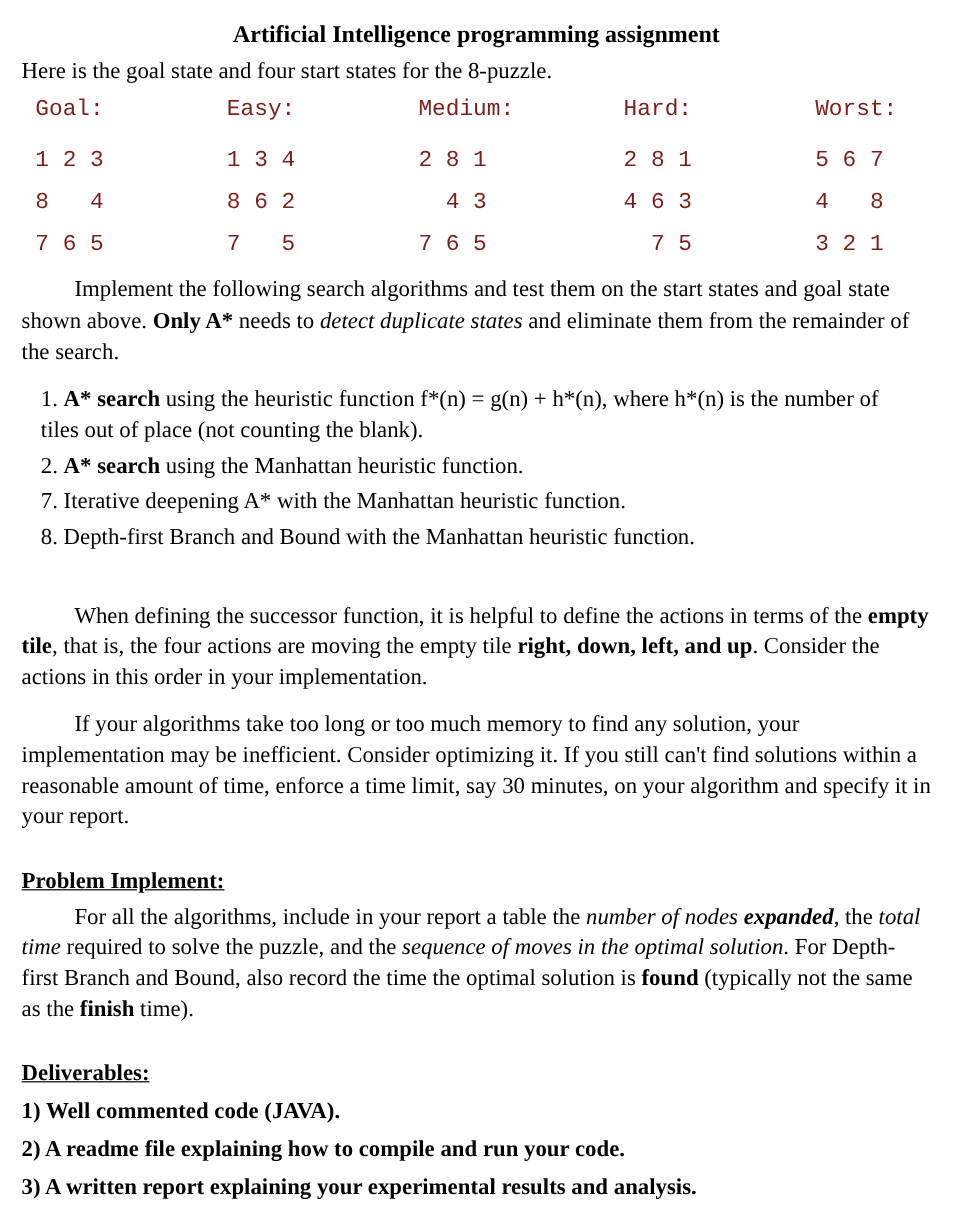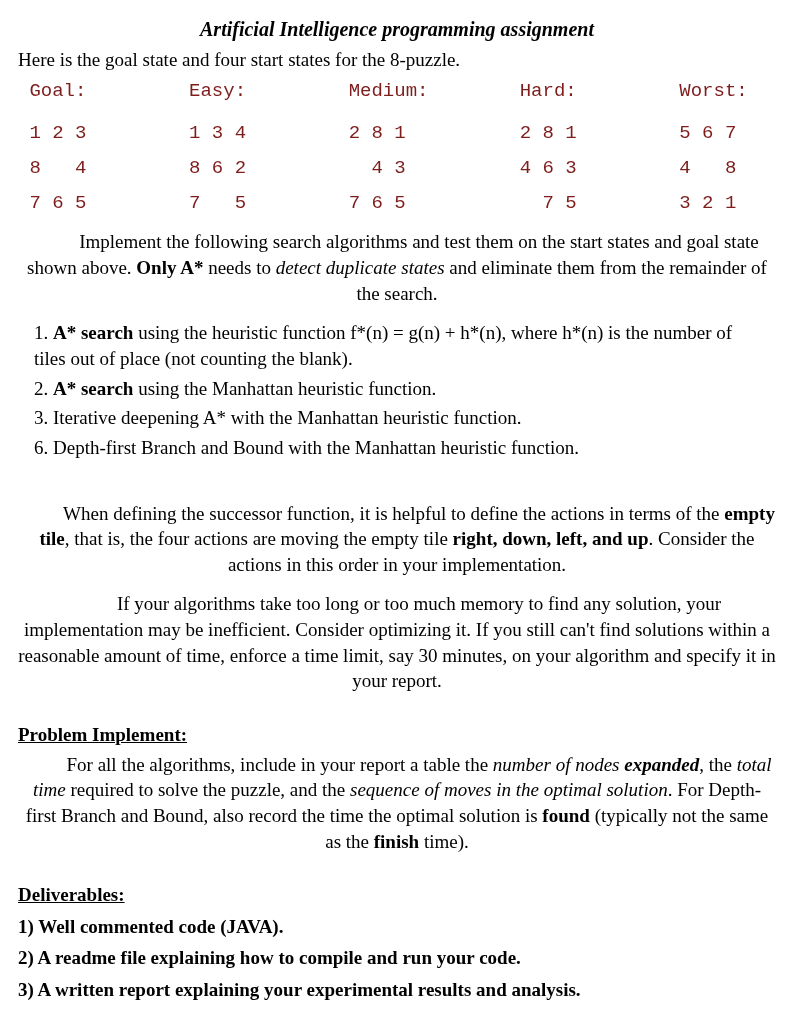--- a/index.html
+++ b/index.html
@@ -11,42 +11,40 @@
       margin: 0;
       padding: 14px 18px 30px 18px;
       width: 794px;
       box-sizing: border-box;
     }
     .title {
       text-align: center;
       font-weight: bold;
       font-size: 20px;
       margin: 2px 0 4px 0;
-      font-style: italic;
     }
     .intro {
       margin: 0 0 6px 0;
     }
     .puzzle-row {
       font-family: Liberation Mono, monospace;
       font-size: 19px;
       white-space: pre;
       line-height: 1.3;
       margin: 4px 0 10px 0;
       color: #7f1d1d;
     }
     .puzzle-labels {
       margin-bottom: 18px;
     }
     .para {
       margin: 14px 0;
     }
     .indent {
       text-indent: 44px;
-      text-align: center;
     }
     .tight {
       margin: 4px 0;
     }
     .numitem {
       margin: 4px 16px;
     }
     .section-head {
       font-weight: bold;
       text-decoration: underline;
@@ -75,22 +73,22 @@
 <div class="para indent">
   <span>Implement the following search algorithms and test them on the start states and goal state shown above. </span><b>Only A*</b><span> needs to </span><i>detect duplicate states</i><span> and eliminate them from the remainder of the search.</span>
 </div>
 
 <div class="numitem">
   <span>1. </span><b>A* search</b><span> using the heuristic function f*(n) = g(n) + h*(n), where h*(n) is the number of tiles out of place (not counting the blank).</span>
 </div>
 <div class="numitem">
   <span>2. </span><b>A* search</b><span> using the Manhattan heuristic function.</span>
 </div>
-<div class="numitem">3. Iterative deepening A* with the Manhattan heuristic function.</div>
-<div class="numitem">6. Depth-first Branch and Bound with the Manhattan heuristic function.</div>
+<div class="numitem">7. Iterative deepening A* with the Manhattan heuristic function.</div>
+<div class="numitem">8. Depth-first Branch and Bound with the Manhattan heuristic function.</div>
 
 <div class="para indent" style="margin-top:40px;">
   <span>When defining the successor function, it is helpful to define the actions in terms of the </span><b>empty tile</b><span>, that is, the four actions are moving the empty tile </span><b>right, down, left, and up</b><span>. Consider the actions in this order in your implementation.</span>
 </div>
 
 <div class="tight indent">If your algorithms take too long or too much memory to find any solution, your implementation may be inefficient. Consider optimizing it. If you still can't find solutions within a reasonable amount of time, enforce a time limit, say 30 minutes, on your algorithm and specify it in your report.</div>
 
 <div class="section-head">Problem Implement:</div>
 <div class="tight indent">
   <span>For all the algorithms, include in your report a table the </span><i>number of nodes </i><b><i>expanded</i></b><span>, the </span><i>total time</i><span> required to solve the puzzle, and the </span><i>sequence of moves in the optimal solution</i><span>. For Depth-first Branch and Bound, also record the time the optimal solution is </span><b>found</b><span> (typically not the same as the </span><b>finish</b><span> time).</span>

